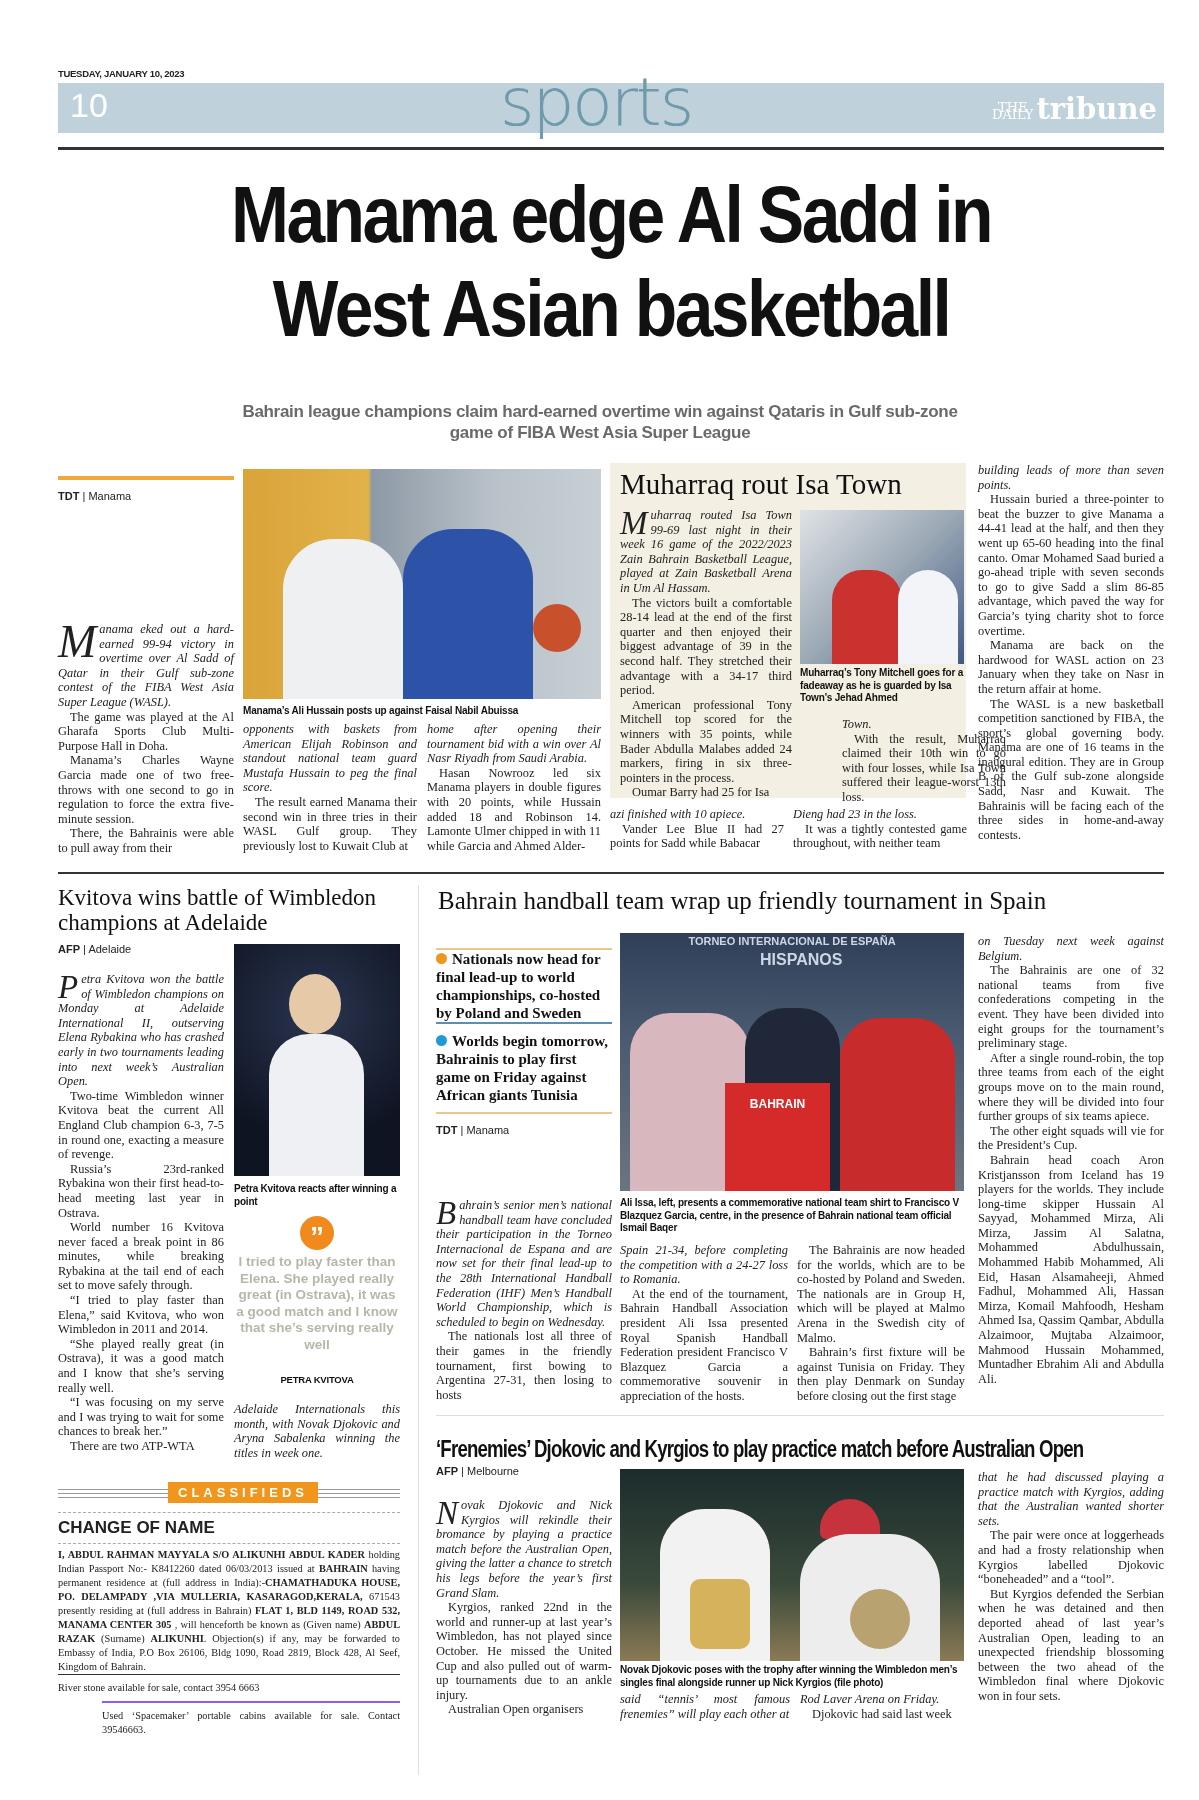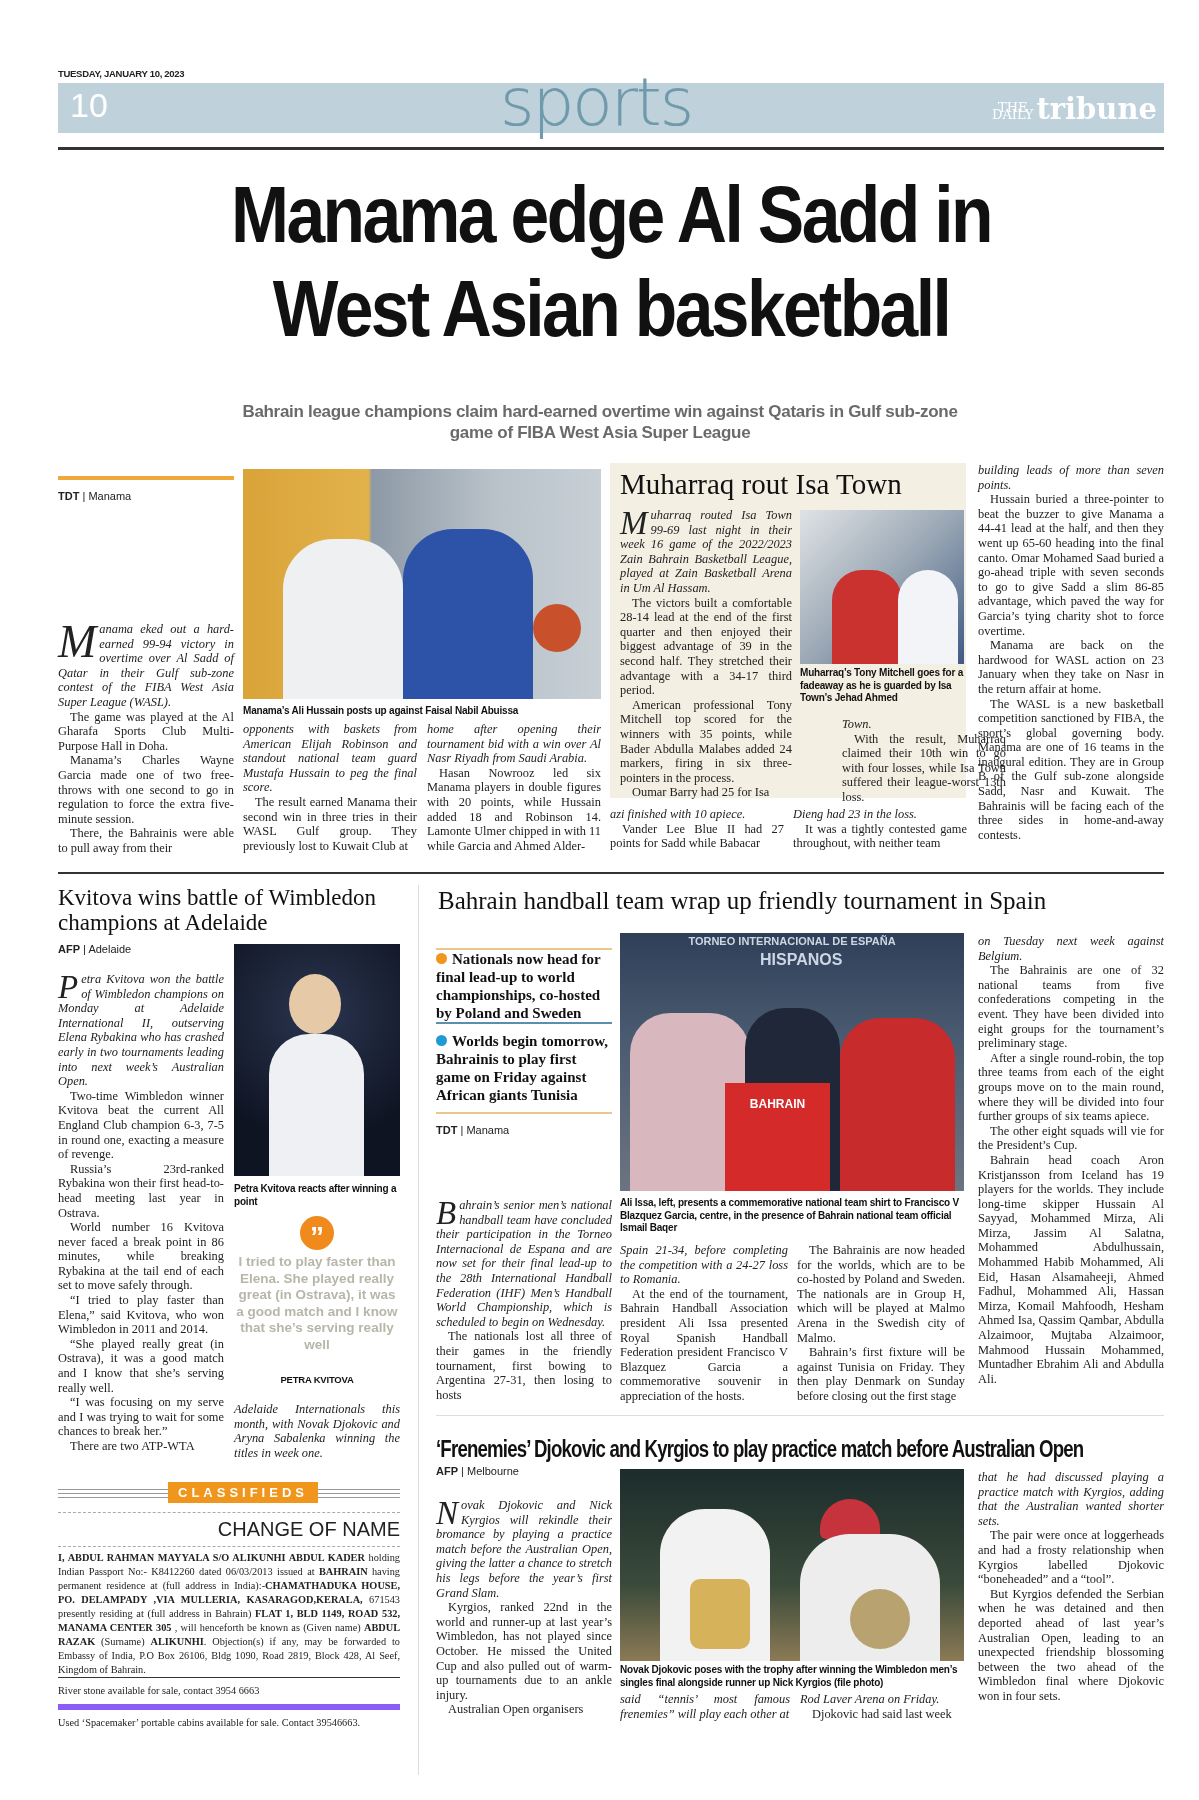--- a/index.html
+++ b/index.html
@@ -232,18 +232,18 @@
   <p>The pair were once at loggerheads and had a frosty relationship when Kyrgios labelled Djokovic “boneheaded” and a “tool”.</p>
   <p>But Kyrgios defended the Serbian when he was detained and then deported ahead of last year’s Australian Open, leading to an unexpected friendship blossoming between the two ahead of the Wimbledon final where Djokovic won in four sets.</p>
 </div>
 
 <div class="abs" style="left:58px; top:1482px; width:342px;">
   <div style="position:relative; height:24px;">
     <div class="cls-lines" style="position:absolute; left:0; right:0; top:7px;"></div>
     <div class="classified-tag" style="position:absolute; left:110px; top:0;">CLASSIFIEDS</div>
   </div>
   <div style="border-top:1px dashed #aaa; margin-top:6px;"></div>
-  <div style="text-align:right; font-family:'Liberation Sans',sans-serif; font-weight:normal; font-size:20px; padding:5px 0;">CHANGE OF NAME</div>
+  <div style="text-align:left; font-family:'Liberation Sans',sans-serif; font-weight:bold; font-size:17px; padding:5px 0;">CHANGE OF NAME</div>
   <div style="border-top:1px dashed #aaa; margin-bottom:4px;"></div>
   <div class="cls-body"><b>I, ABDUL RAHMAN MAYYALA S/O ALIKUNHI ABDUL KADER</b><span> holding Indian Passport No:- K8412260 dated 06/03/2013 issued at </span><b>BAHRAIN</b><span> having permanent residence at (full address in India):-</span><b>CHAMATHADUKA HOUSE, PO. DELAMPADY ,VIA MULLERIA, KASARAGOD,KERALA,</b><span> 671543 presently residing at (full address in Bahrain) </span><b>FLAT 1, BLD 1149, ROAD 532, MANAMA CENTER 305</b><span> , will henceforth be known as (Given name) </span><b>ABDUL RAZAK</b><span> (Surname) </span><b>ALIKUNHI</b><span>. Objection(s) if any, may be forwarded to Embassy of India, P.O Box 26106, Bldg 1090, Road 2819, Block 428, Al Seef, Kingdom of Bahrain.</span></div>
   <div style="border-top:1px solid #333; padding:6px 0;" class="cls-body">River stone available for sale, contact 3954 6663</div>
-  <div style="border-top:6px solid #8b5cf6; padding:6px 0;" class="cls-body">Used ‘Spacemaker’ portable cabins available for sale. Contact 39546663.</div>
+  <div style="border-top:2px solid #8b5cf6; padding:6px 0;margin-left:44px;" class="cls-body">Used ‘Spacemaker’ portable cabins available for sale. Contact 39546663.</div>
 </div>
 
 </body></html>

